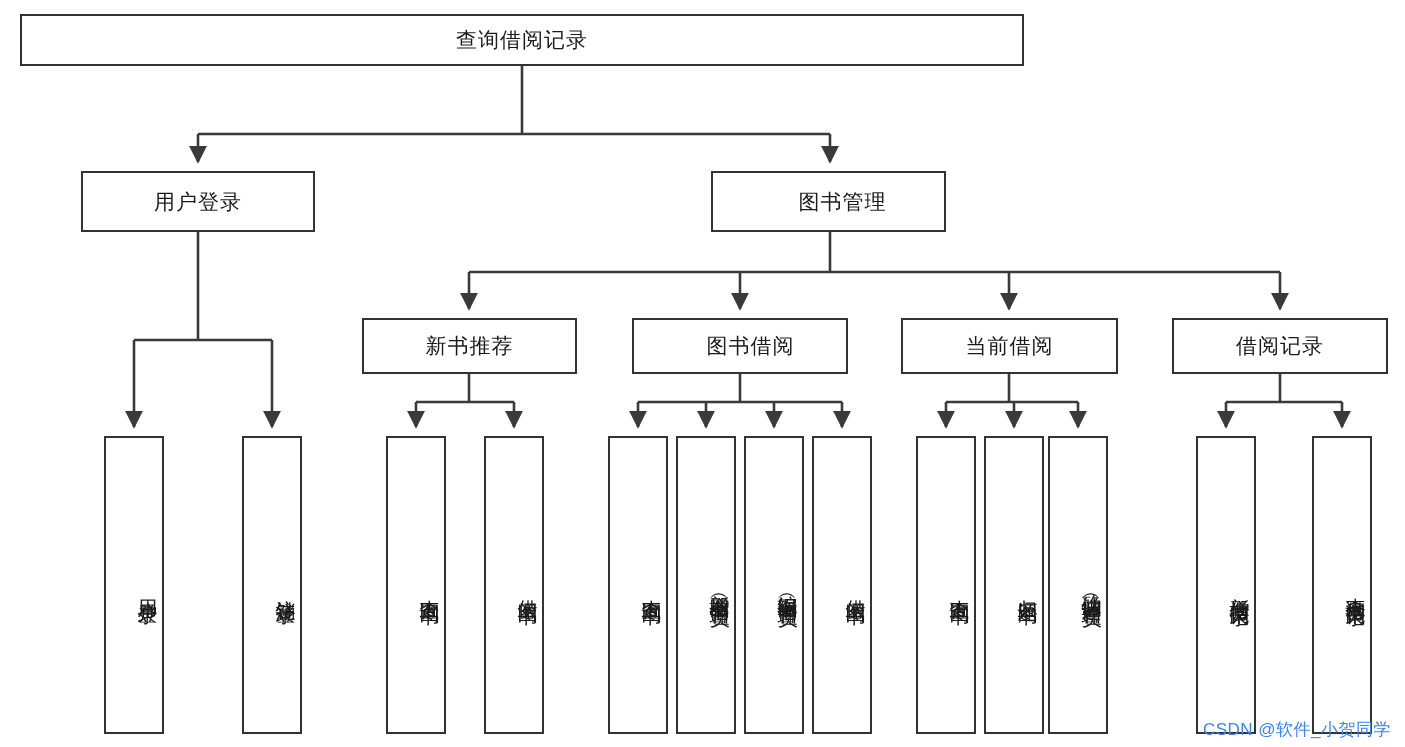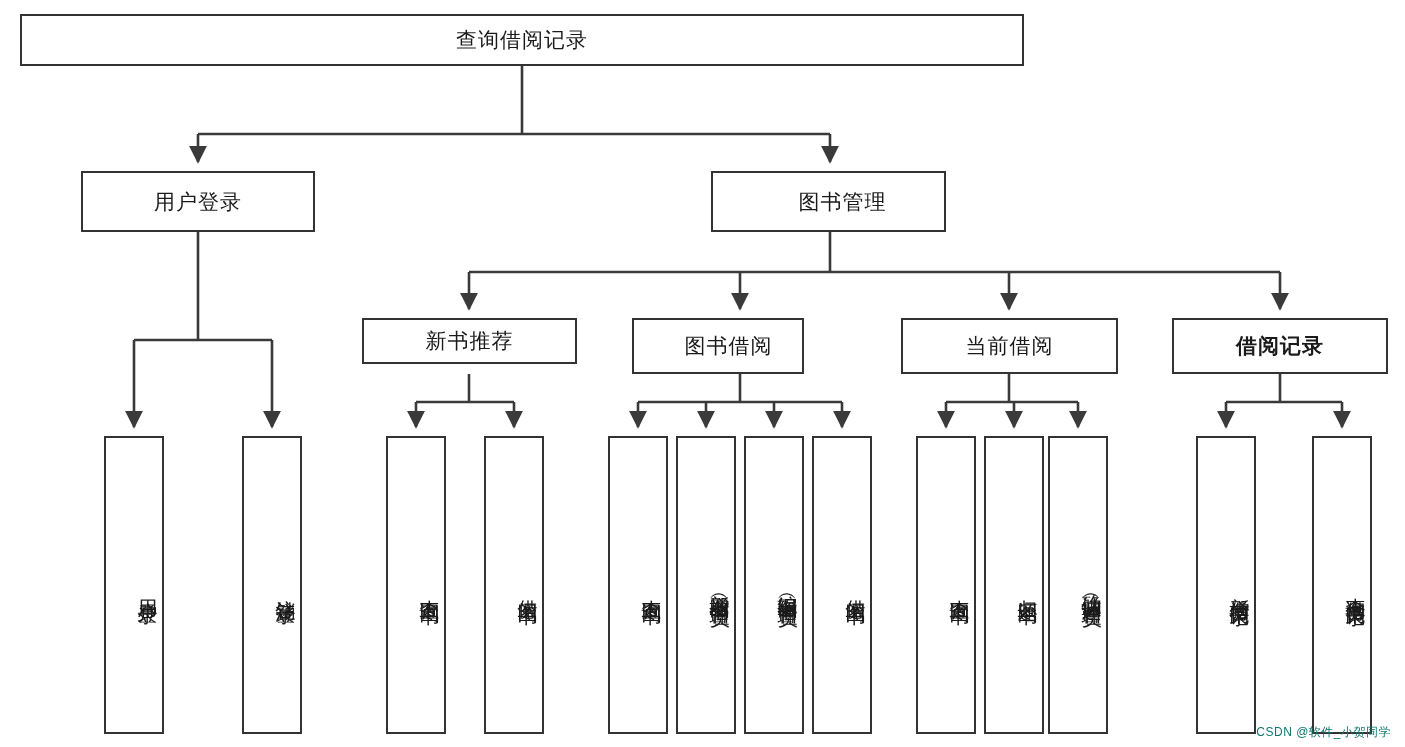--- a/index.html
+++ b/index.html
@@ -54,22 +54,22 @@
   }
   .node-v .vtext {
     writing-mode: vertical-rl;
     text-orientation: upright;
     display: block;
   }
   .watermark {
     position: absolute;
     right: 14px;
     bottom: 6px;
-    font-size: 12px;
-    color: #0f766e;
+    font-size: 17px;
+    color: #3b82f6;
     white-space: nowrap;
     letter-spacing: 0.5px;
   }
 </style>
 </head>
 <body>
 
 <div id="canvas">
 
   <svg id="connectors" viewBox="0 0 1405 747" xmlns="http://www.w3.org/2000/svg">
@@ -126,30 +126,30 @@
     <span>查询借阅记录</span>
   </div>
 
   <div class="node node-h" style="left:81px; top:171px; width:234px; height:61px;">
     <span>用户登录</span>
   </div>
   <div class="node node-h" style="left:711px; top:171px; width:235px; height:61px;padding-left:28px;">
     <span>图书管理</span>
   </div>
 
-  <div class="node node-h" style="left:362px; top:318px; width:215px; height:46px;">
+  <div class="node node-h" style="left:362px; top:318px; width:215px; height:56px;">
     <span>新书推荐</span>
   </div>
-  <div class="node node-h" style="left:632px; top:318px; width:172px; height:56px;padding-left:21px;">
+  <div class="node node-h" style="left:632px; top:318px; width:216px; height:56px;padding-left:21px;">
     <span>图书借阅</span>
   </div>
   <div class="node node-h" style="left:901px; top:318px; width:217px; height:56px;text-align:center;">
     <span>当前借阅</span>
   </div>
-  <div class="node node-h" style="left:1172px; top:318px; width:216px; height:56px;font-weight:bold;">
+  <div class="node node-h" style="left:1172px; top:318px; width:216px; height:56px;">
     <span>借阅记录</span>
   </div>
 
   <div class="node node-v" style="left:104px; top:436px; width:60px; height:298px;">
     <span class="vtext">用户登录</span>
   </div>
   <div class="node node-v" style="left:242px; top:436px; width:60px; height:298px;">
     <span class="vtext">注销登录</span>
   </div>
   <div class="node node-v" style="left:386px; top:436px; width:60px; height:298px;">

